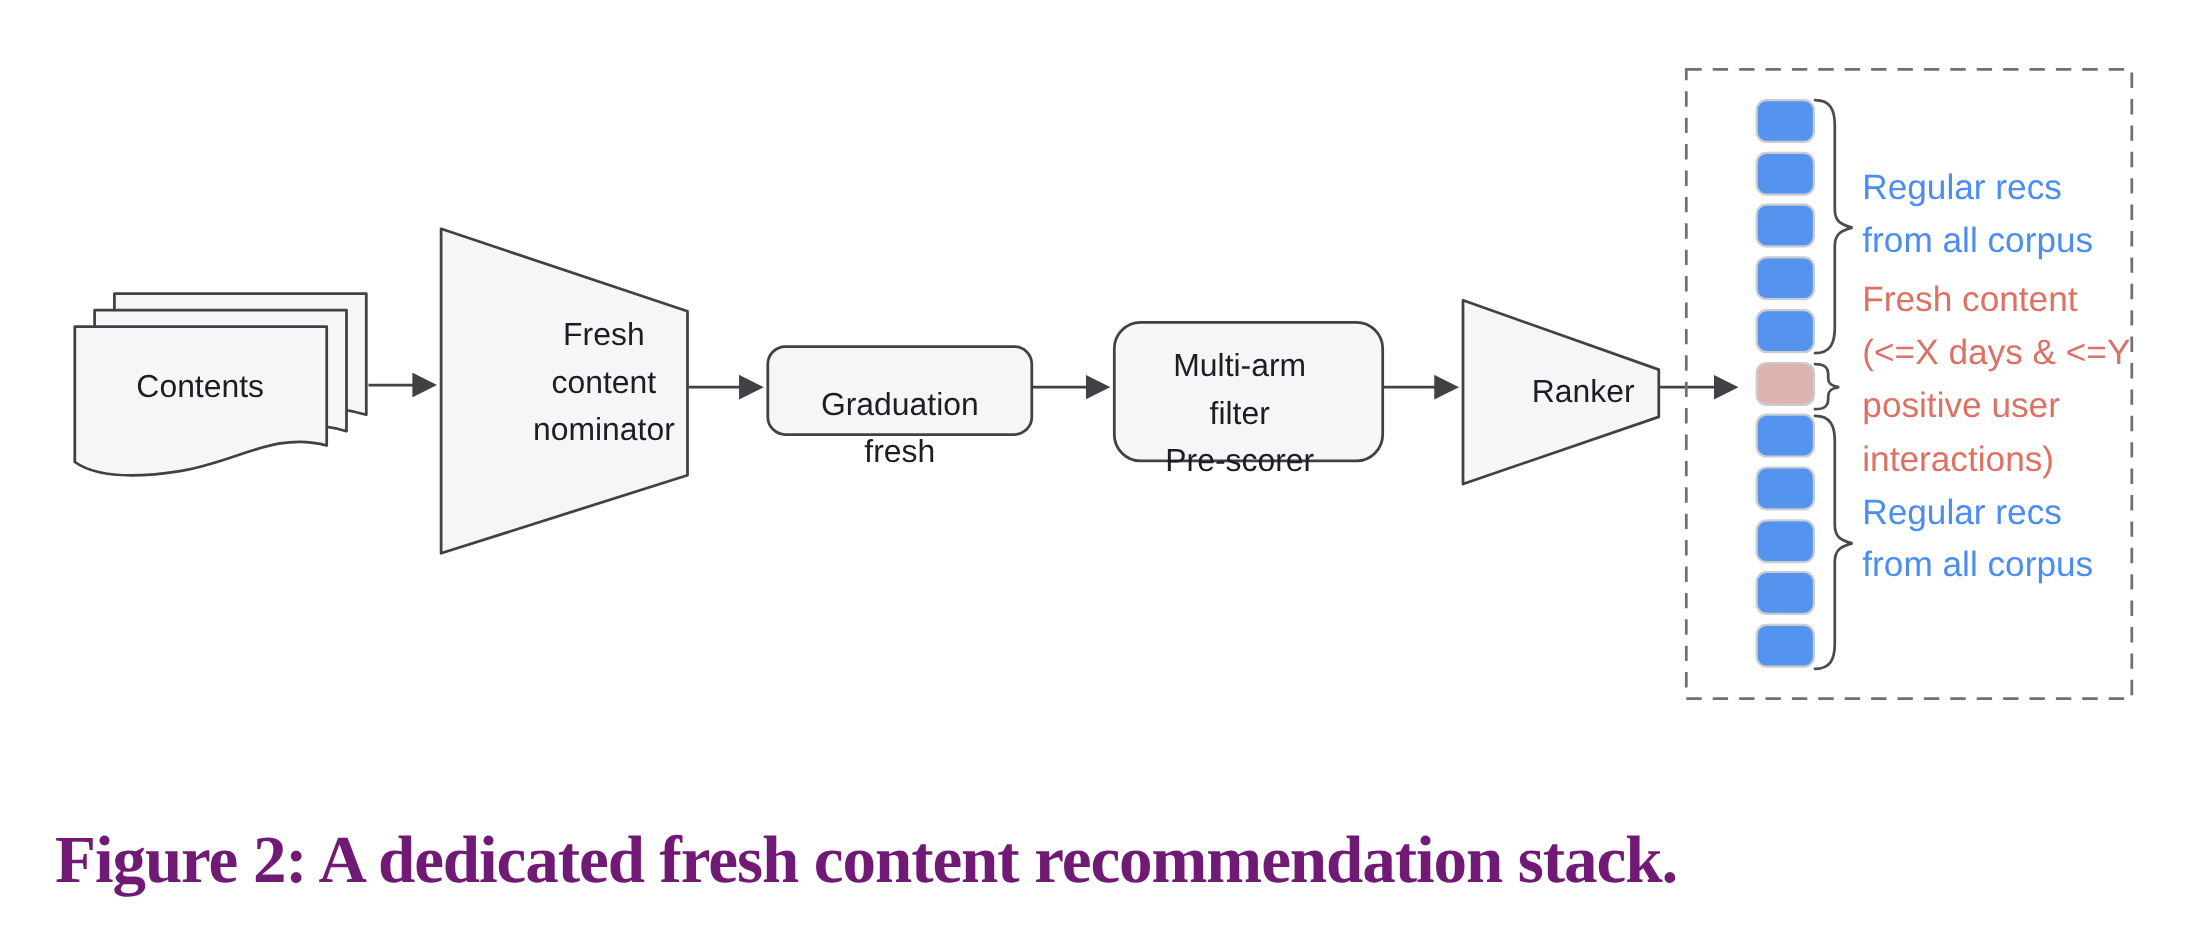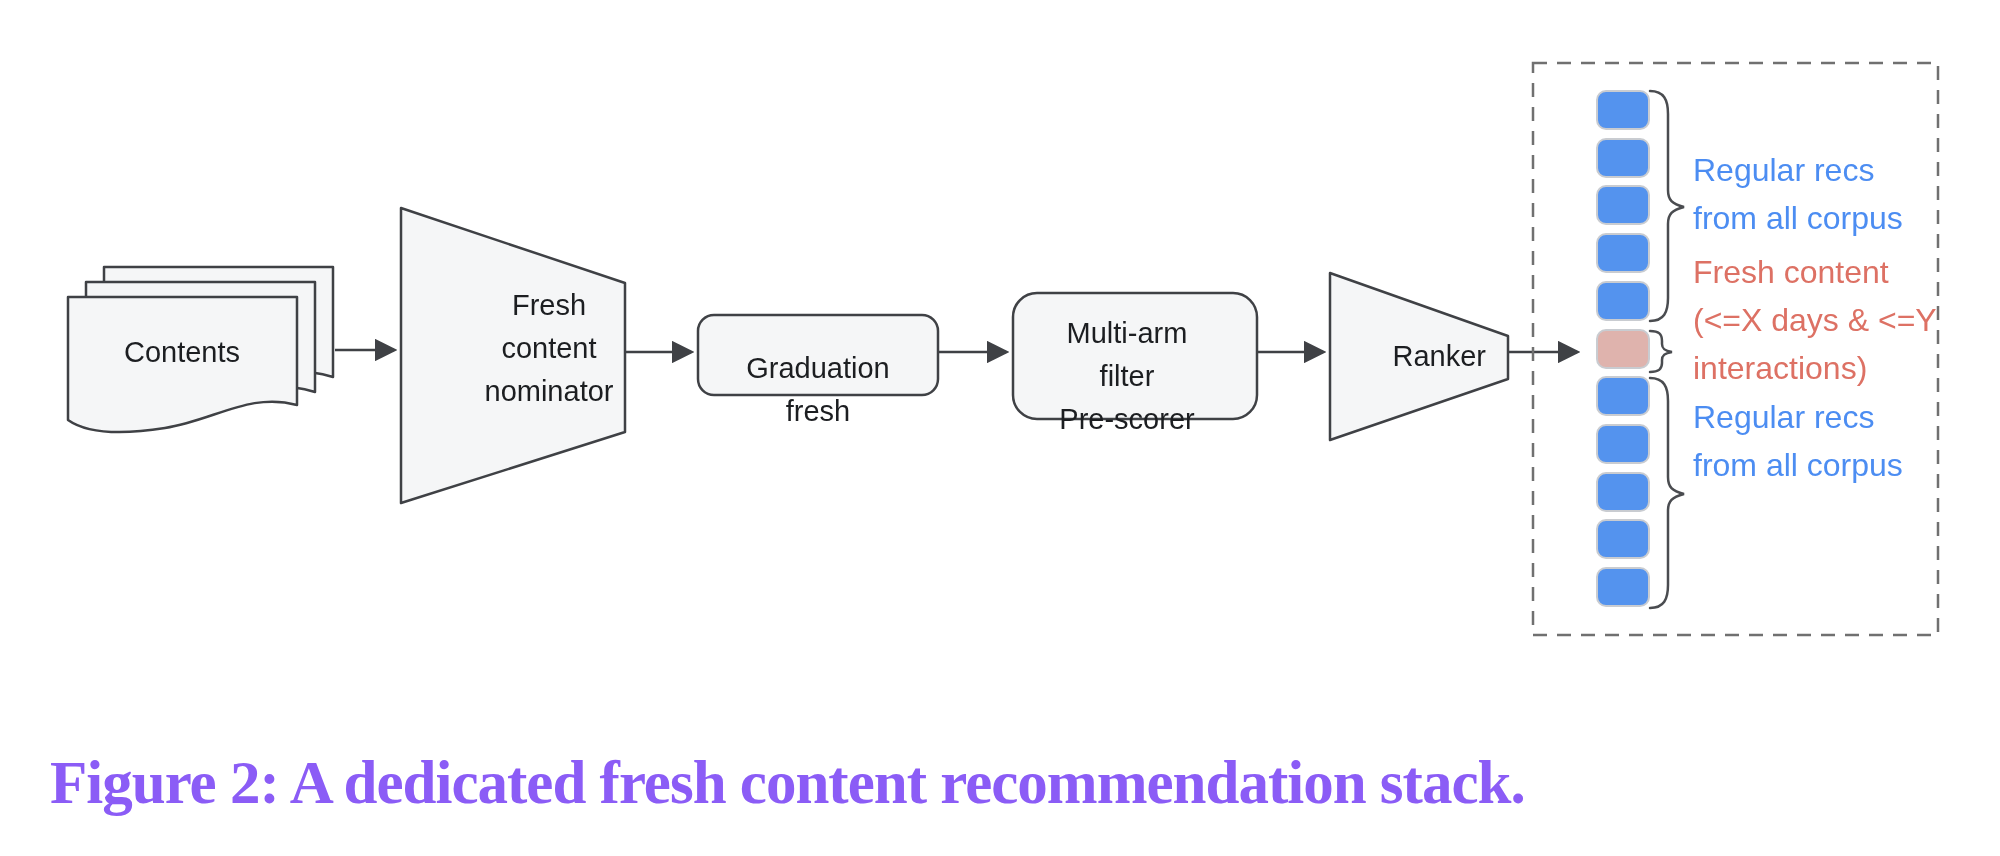--- a/index.html
+++ b/index.html
@@ -42,21 +42,21 @@
   .ann-line:nth-child(5){top:344px;}
   .ann-line:nth-child(6){top:393px;}
   .ann-line:nth-child(7){top:441px;}
   .ann-line:nth-child(8){top:489px;}
   .c-blue{color:var(--label-blue);}
   .c-salmon{color:var(--label-salmon);}
 
   .caption{
     position:absolute;left:50px;top:748px;
     font-family:"Liberation Serif",serif;font-weight:bold;
-    font-size:61px;letter-spacing:-1px;color:#8b5cf6;white-space:nowrap;
+    font-size:61px;letter-spacing:-1px;color:#701a75;white-space:nowrap;
   }
 </style>
 </head>
 <body>
 
 <div class="canvas">
 
   <svg class="layer" width="2000" height="856" viewBox="0 0 2000 856">
     <defs>
       <marker id="arrow" viewBox="0 0 10 10" refX="8.5" refY="5" markerWidth="9" markerHeight="9" orient="auto-start-reverse">
@@ -132,20 +132,21 @@
       <div class="sq blue" style="top: 471.6px;"></div>
       <div class="sq blue" style="top: 519.3px;"></div>
       <div class="sq blue" style="top: 567px;"></div>
     </div>
 
   <div class="ann">
     <div class="ann-line c-blue">Regular recs</div>
     <div class="ann-line c-blue">from all corpus</div>
     <div class="ann-line c-salmon">Fresh content</div>
     <div class="ann-line c-salmon">(&lt;=X days &amp; &lt;=Y</div>
+    <div class="ann-line c-salmon">positive user</div>
     <div class="ann-line c-salmon">interactions)</div>
     <div class="ann-line c-blue">Regular recs</div>
     <div class="ann-line c-blue">from all corpus</div>
   </div>
 
   <div class="caption">Figure 2: A dedicated fresh content recommendation stack.</div>
 
 </div>
 
 </body></html>

